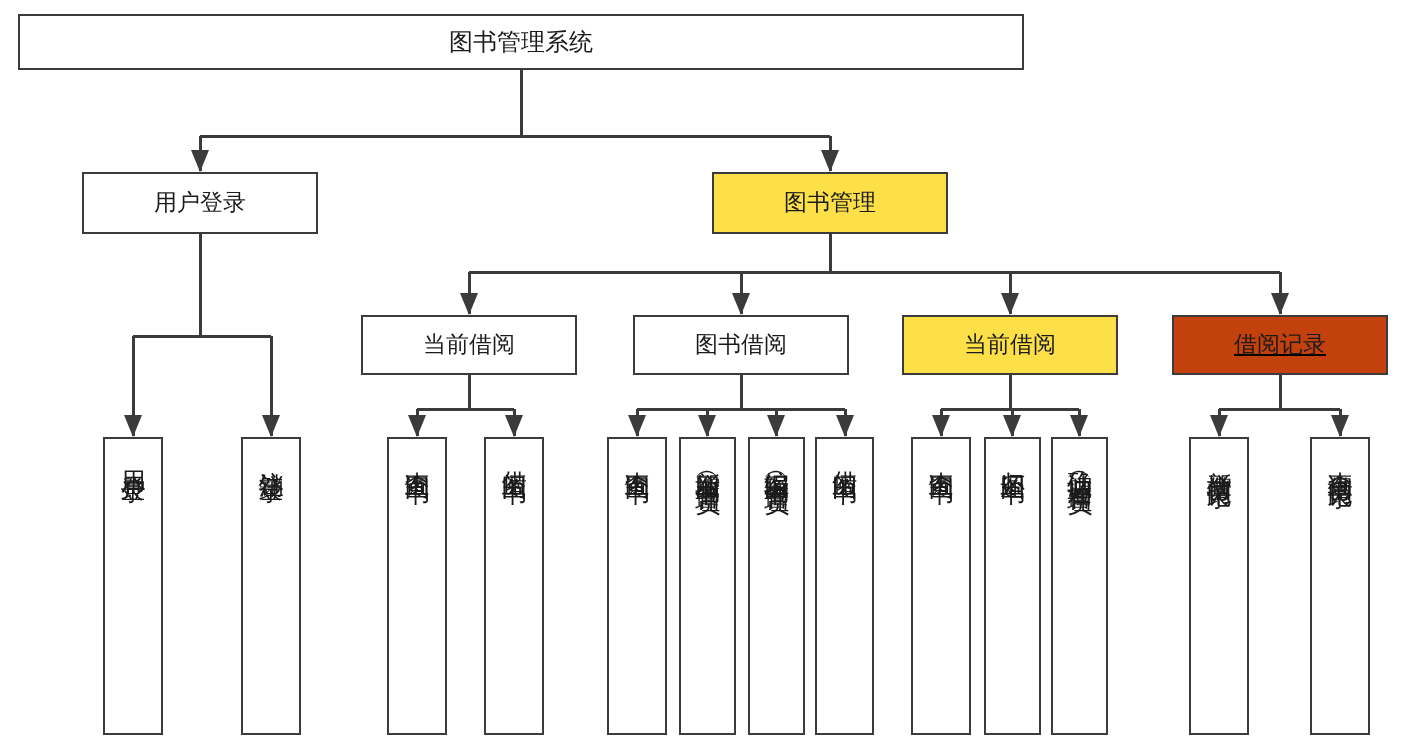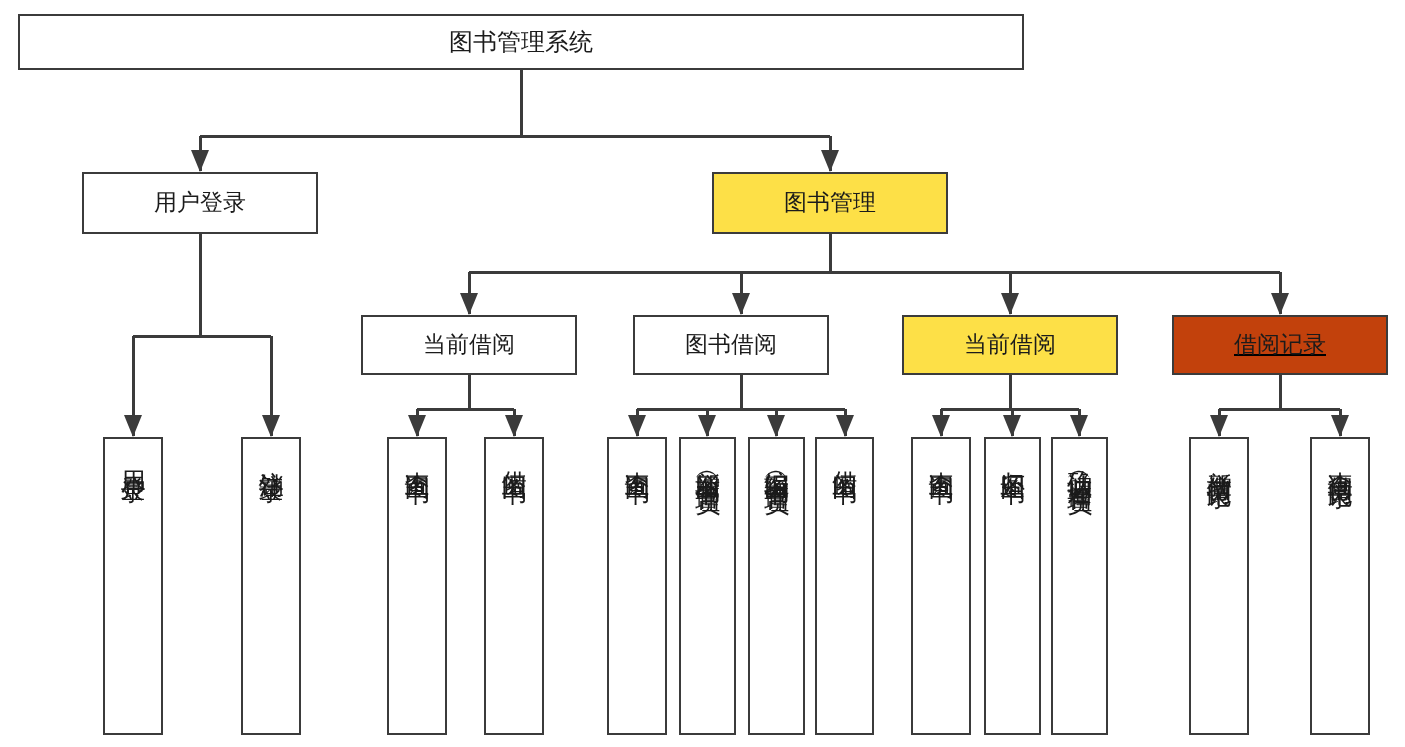--- a/index.html
+++ b/index.html
@@ -134,21 +134,21 @@
       </div>
       <div class="node horiz" style="left: 82px; top: 172px; width: 236px; height: 62px; border-color: rgb(59, 59, 59); background: rgb(255, 255, 255);">
         <span class="label" style="color: rgb(27, 27, 27);">用户登录</span>
       </div>
       <div class="node horiz" style="left: 712px; top: 172px; width: 236px; height: 62px; border-color: rgb(59, 59, 59); background: #fde047;">
         <span class="label" style="color: rgb(27, 27, 27);">图书管理</span>
       </div>
       <div class="node horiz" style="left: 361px; top: 315px; width: 216px; height: 60px; border-color: rgb(59, 59, 59); background: rgb(255, 255, 255);">
         <span class="label" style="color: rgb(27, 27, 27);">当前借阅</span>
       </div>
-      <div class="node horiz" style="left: 633px; top: 315px; width: 196px; height: 60px; border-color: rgb(59, 59, 59); background: rgb(255, 255, 255);">
+      <div class="node horiz" style="left: 633px; top: 315px; width: 216px; height: 60px; border-color: rgb(59, 59, 59); background: rgb(255, 255, 255);">
         <span class="label" style="color: rgb(27, 27, 27);">图书借阅</span>
       </div>
       <div class="node horiz" style="left: 902px; top: 315px; width: 216px; height: 60px; border-color: rgb(59, 59, 59); background: #fde047;">
         <span class="label" style="color: rgb(27, 27, 27);">当前借阅</span>
       </div>
       <div class="node horiz" style="left: 1172px; top: 315px; width: 216px; height: 60px; border-color: rgb(59, 59, 59); background: #c2410c; text-decoration: underline;">
         <span class="label" style="color: rgb(27, 27, 27);">借阅记录</span>
       </div>
       <div class="node vert" style="left: 103px; top: 437px; width: 60px; height: 298px; border-color: rgb(59, 59, 59); background: rgb(255, 255, 255);">
         <span class="label" style="color: rgb(27, 27, 27);">用户登录</span>

